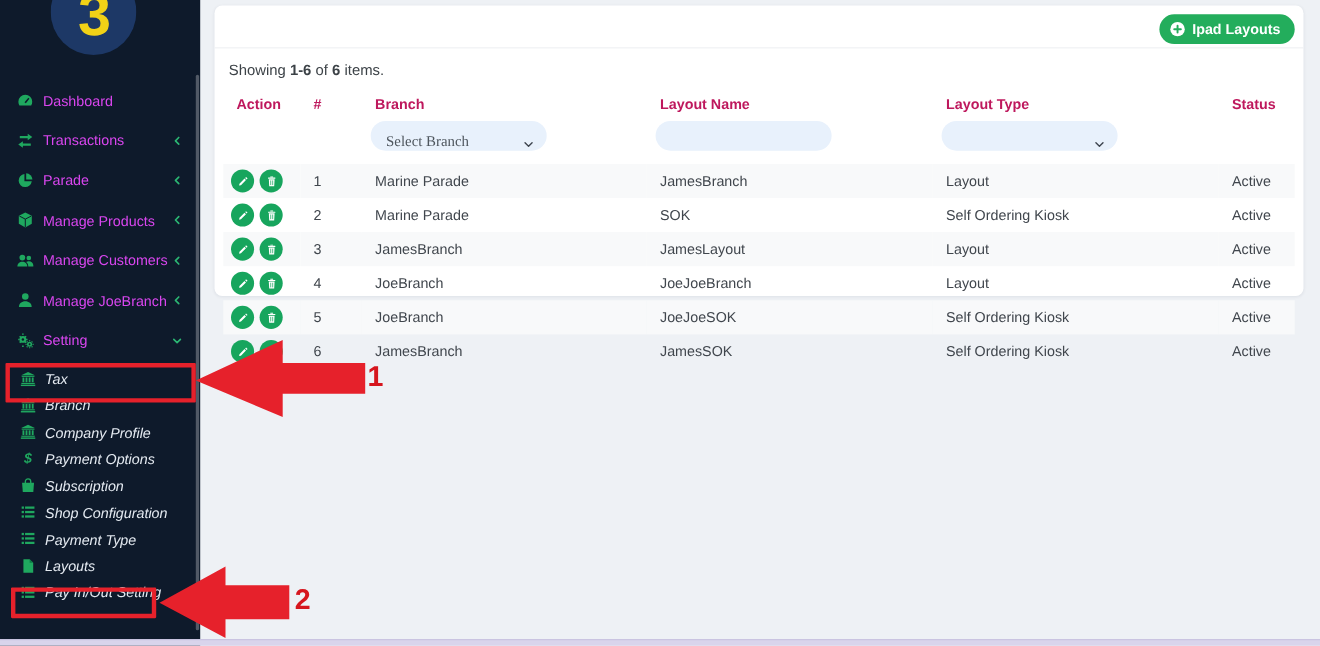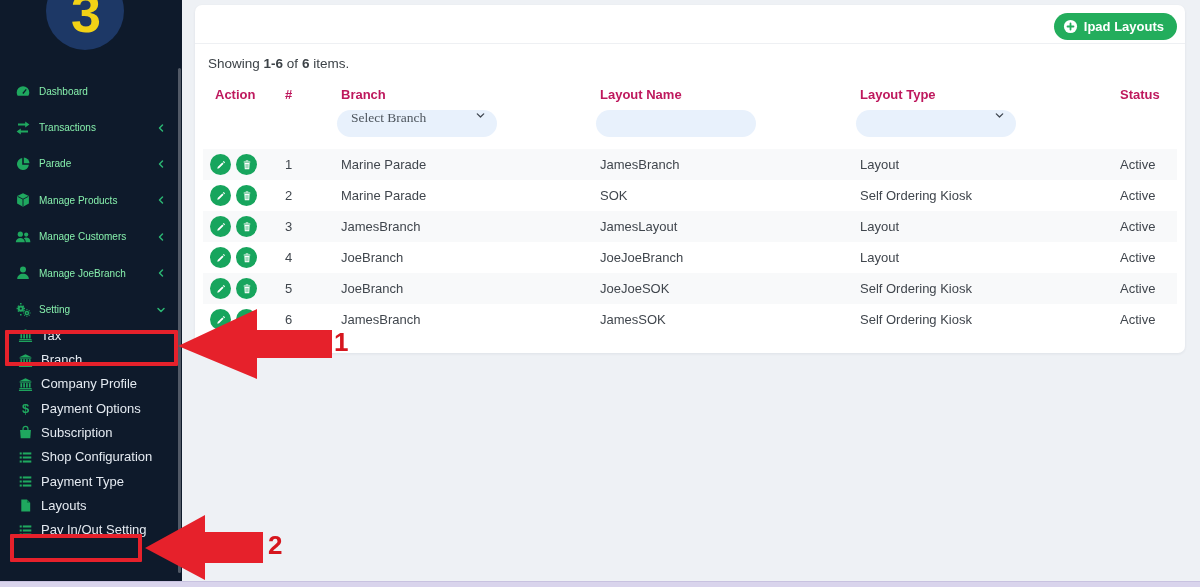--- a/index.html
+++ b/index.html
@@ -15,54 +15,54 @@
   .logo{
     position:absolute;left:46px;top:-28px;width:78px;height:78px;
   }
   .side-scrollbar{
     position:absolute;right:1px;top:68px;width:3px;height:505px;
     background:rgba(255,255,255,.28);border-radius:2px;z-index:3;
   }
   .nav{position:absolute;left:0;top:73px;width:100%;}
   .nav-item{
     height:36.4px;display:flex;align-items:center;
-    padding:0 16px 0 14px;color:#86efac;font-size:10px;cursor:pointer;
+    padding:0 16px 0 14px;color:#d946ef;font-size:13px;cursor:pointer;
   }
   .nav-sub{
-    height:24.3px;display:flex;align-items:flex-start;
-    padding:0 16px 0 17px;color:#e4eaf1;font-size:13px;cursor:pointer;
+    height:24.3px;display:flex;align-items:flex-end;
+    padding:0 16px 0 17px;color:#e4eaf1;font-size:13px;cursor:pointer;font-style:italic;
   }
   .icon{width:17px;height:16px;flex:0 0 17px;display:inline-flex;align-items:center;justify-content:center;}
   .icon svg{display:block;}
   .nav-label{margin-left:8px;white-space:nowrap;}
   .nav-sub .nav-label{margin-left:7px;}
   .chev{margin-left:auto;display:inline-flex;}
   .dollar{color:#1fa85f;font-weight:bold;font-size:13px;}
   
   .card{
-    position:absolute;left:195px;top:5px;width:990px;height:348px;
+    position:absolute;left:195px;top:5px;width:990px;height:264px;
     background:#ffffff;border-radius:7px;z-index:1;
     box-shadow:0 1px 3px rgba(20,30,60,.07);
   }
   .card-header{position:relative;height:38px;border-bottom:1px solid #eef0f3;}
   .add-btn{
     position:absolute;top:8px;right:8px;height:27px;
     display:inline-flex;align-items:center;gap:6px;
     background:#23ad5c;color:#fff;border:none;border-radius:15px;
     padding:0 13px 0 9px;font-size:13px;font-weight:bold;cursor:pointer;
     font-family:"Liberation Sans",sans-serif;
   }
   .card-body{padding:0 8px;}
   .summary{margin:12px 0 6px 5px;font-size:13.5px;color:#3c4247;}
   table{border-collapse:collapse;table-layout:fixed;width:974px;}
   th{ text-align:left;font-size:13px;font-weight:bold;color:#be185d;padding:10px 12px 2px;}
   .filter-cell{padding:6px 0 12px;}
   .pill{
     width:160px;height:27px;border-radius:14px;background:#e8f1fc;
-    margin-left:8px;display:flex;align-items:flex-start;justify-content:space-between;
+    margin-left:8px;display:flex;align-items:flex-end;justify-content:space-between;
     padding:0 11px 0 14px;box-sizing:border-box;cursor:pointer;gap:36px;
   }
   .pill .sel-text{font-family:"Liberation Serif",serif;font-size:13.5px;color:#4e565e;}
   .pill-input{
     width:160px;height:27px;border-radius:14px;background:#e8f1fc;border:none;outline:none;
     margin-left:8px;padding:0 12px;box-sizing:border-box;font-size:13px;color:#40464d;
     font-family:"Liberation Sans",sans-serif;
   }
   tr.data-row td{height:31px;padding:0 12px;font-size:13px;color:#40464d;vertical-align:middle;white-space:nowrap;}
   tr.data-row:nth-child(odd){background:#f8f9fa;}

